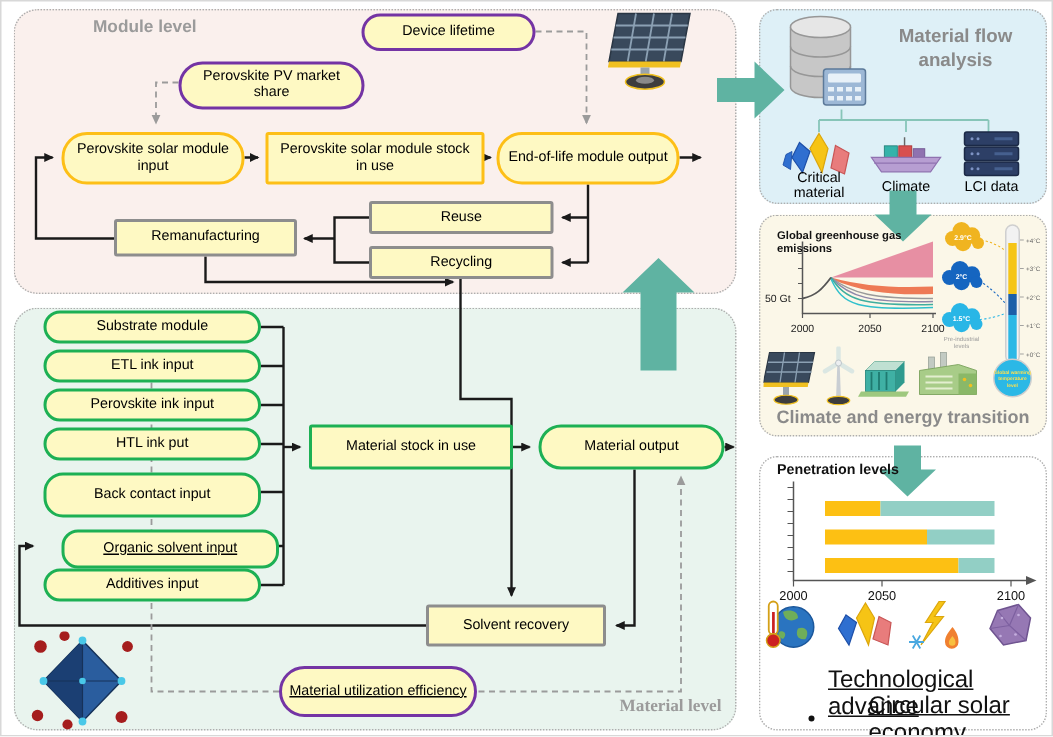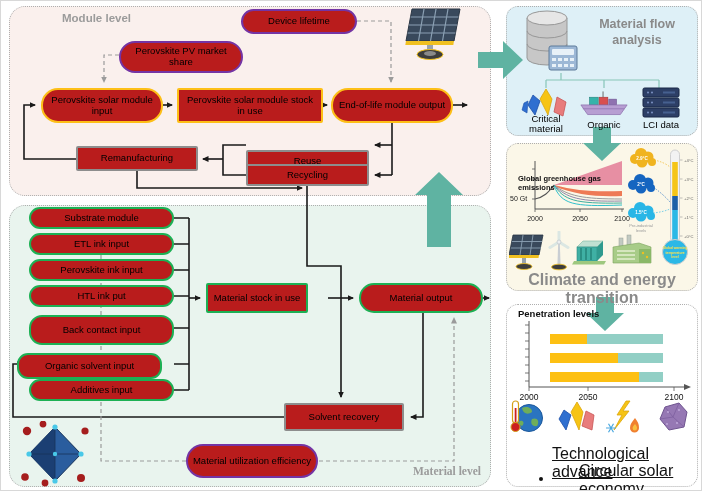--- a/index.html
+++ b/index.html
@@ -1,20 +1,20 @@
 <!DOCTYPE html>
 <html><head>
 <meta charset="utf-8">
 <style>
   html,body{margin:0;padding:0;background:#fff;font-family:"Liberation Sans",sans-serif;}
   #root{position:relative;width:702px;height:491px;background:#fff;border:1px solid #d8d8d8;box-sizing:border-box;overflow:hidden;}
   .panel{position:absolute;border:1.6px dotted #aeaeae;box-sizing:border-box;}
   .plabel{position:absolute;font-weight:bold;font-size:11.5px;color:#9b9b9b;}
   .box{position:absolute;display:flex;align-items:center;justify-content:center;text-align:center;
-       background:#b91c1c;font-size:9.5px;line-height:1.12;color:#000;box-sizing:border-box;padding:1px 3px;}
+       background:#fef9c3;font-size:9.5px;line-height:1.12;color:#000;box-sizing:border-box;padding:1px 3px;}
   .pill{border-radius:17px;}
   .rrect{border-radius:2px;}
   .b-yellow{border:2.5px solid #fdbf17;}
   .b-green{border:2.5px solid #1db054;}
   .b-purple{border:2.5px solid #7434a4;}
   .b-gray{border:2.5px solid #8d8d8d;}
   .abs{position:absolute;}
   svg{display:block;}
   .iconlabel{position:absolute;font-size:9.5px;line-height:1.08;color:#000;text-align:center;}
   .gtitle{position:absolute;font-weight:bold;color:#8a8a8a;text-align:center;}
@@ -80,45 +80,45 @@
   </svg>
 
   <div class="plabel" style="left:18px;top:11px;padding-left:43px;">Module level</div>
   <div class="plabel" style="left:330px;top:464px;width:150px;text-align:right;font-family:Liberation Serif, serif;">Material level</div>
 
   <div class="box pill b-purple" style="left:240px;top:8px;width:116px;height:25px;">Device lifetime</div>
   <div class="box pill b-purple" style="left:118px;top:40px;width:124px;height:32px;">Perovskite PV market share</div>
   <div class="box pill b-yellow" style="left:40px;top:87px;width:122px;height:35px;">Perovskite solar module input</div>
   <div class="box rrect b-yellow" style="left:176px;top:87px;width:146px;height:35px;">Perovskite solar module stock in use</div>
   <div class="box pill b-yellow" style="left:330px;top:87px;width:122px;height:35px;">End-of-life module output</div>
-  <div class="box rrect b-gray" style="left:245px;top:133px;width:123px;height:22px;margin-top:16px;">Reuse</div>
+  <div class="box rrect b-gray" style="left:245px;top:133px;width:123px;height:22px;">Reuse</div>
   <div class="box rrect b-gray" style="left:245px;top:163px;width:123px;height:22px;">Recycling</div>
   <div class="box rrect b-gray" style="left:75px;top:145px;width:122px;height:25px;">Remanufacturing</div>
 
   <svg class="abs" style="left:403px;top:6px;" width="62" height="54" viewBox="0 0 62 54">
     <polygon points="8,2 56,2 50,34 2,34" fill="#39495c" stroke="#2a3644" stroke-width="1"></polygon>
     <path d="M6.5,10 H54.5 M5,18 H53 M3.5,26 H51.5 M20,2 L14.5,34 M32,2 L26.5,34 M44,2 L38.5,34" stroke="#8ba0b3" stroke-width="1.2" fill="none"></path>
     <polygon points="2,34 50,34 49.3,38 1.3,38" fill="#f0c020"></polygon>
     <rect x="23" y="38" width="6" height="8" fill="#9aa4ac"></rect>
     <ellipse cx="26" cy="47.5" rx="13" ry="5" fill="#3d3d3d" stroke="#f0c020" stroke-width="1"></ellipse>
     <ellipse cx="26" cy="46.5" rx="6" ry="2.4" fill="#8a8a8a"></ellipse>
   </svg>
 
   <div class="box pill b-green" style="left:28px;top:206px;width:145px;height:22px;border-radius:11px;">Substrate module</div>
   <div class="box pill b-green" style="left:28px;top:232px;width:145px;height:22px;border-radius:11px;">ETL ink input</div>
   <div class="box pill b-green" style="left:28px;top:258px;width:145px;height:22px;border-radius:11px;">Perovskite ink input</div>
   <div class="box pill b-green" style="left:28px;top:284px;width:145px;height:22px;border-radius:11px;">HTL ink put</div>
   <div class="box pill b-green" style="left:28px;top:314px;width:145px;height:30px;border-radius:13px;">Back contact input</div>
-  <div class="box pill b-green" style="left:16px;top:352px;width:145px;height:26px;border-radius:11px;">Organic solvent input</div>
+  <div class="box pill b-green" style="left:40px;top:352px;width:145px;height:26px;border-radius:11px;text-decoration:underline;">Organic solvent input</div>
   <div class="box pill b-green" style="left:28px;top:378px;width:145px;height:22px;border-radius:11px;">Additives input</div>
 
-  <div class="box rrect b-green" style="left:205px;top:282px;width:102px;height:30px;">Material stock in use</div>
+  <div class="box rrect b-green" style="left:205px;top:282px;width:136px;height:30px;">Material stock in use</div>
   <div class="box rrect b-gray" style="left:283px;top:402px;width:120px;height:28px;">Solvent recovery</div>
   <div class="box pill b-green" style="left:358px;top:282px;width:124px;height:30px;">Material output</div>
-  <div class="box pill b-purple" style="left:185px;top:443px;width:132px;height:34px;">Material utilization efficiency</div>
+  <div class="box pill b-purple" style="left:185px;top:443px;width:132px;height:34px;text-decoration:underline;">Material utilization efficiency</div>
 
   <svg class="abs" style="left:18px;top:420px;" width="72" height="66" viewBox="0 0 72 66">
     <polygon points="36,6 62,33 36,60 10,33" fill="#2a5d9e" stroke="#163259" stroke-width="1"></polygon>
     <polygon points="36,6 36,60 10,33" fill="#1b3f73"></polygon>
     <path d="M10,33 H62 M36,6 V60" stroke="#163259" stroke-width="0.8"></path>
     <circle cx="36" cy="6" r="2.6" fill="#49c8e8"></circle>
       <circle cx="10" cy="33" r="2.6" fill="#49c8e8"></circle>
     <circle cx="62" cy="33" r="2.6" fill="#49c8e8"></circle>
       <circle cx="36" cy="60" r="2.6" fill="#49c8e8"></circle>
     <circle cx="36" cy="33" r="2.2" fill="#49c8e8"></circle>
@@ -159,21 +159,21 @@
   <div class="iconlabel" style="left:514px;top:113px;width:62px;">Critical material</div>
 
   <svg class="abs" style="left:577px;top:88px;" width="52" height="28" viewBox="0 0 54 28">
     <path d="M26,2 V8" stroke="#666" stroke-width="1"></path>
     <rect x="12" y="8" width="9" height="8" fill="#35b3aa" stroke="#23807a" stroke-width="0.6"></rect>
     <rect x="22" y="8" width="9" height="8" fill="#d84f4f" stroke="#a83232" stroke-width="0.6"></rect>
     <rect x="32" y="10" width="8" height="6" fill="#8f72b0" stroke="#6d5390" stroke-width="0.6"></rect>
     <path d="M3,16 H51 L44,26 H10 Z" fill="#b79ed2" stroke="#8f72b0" stroke-width="0.8"></path>
     <path d="M5,20 H48" stroke="#8f72b0" stroke-width="0.8"></path>
   </svg>
-  <div class="iconlabel" style="left:577px;top:119px;width:52px;">Organic</div>
+  <div class="iconlabel" style="left:577px;top:119px;width:52px;">Climate</div>
 
   <svg class="abs" style="left:638px;top:86px;" width="44" height="32" viewBox="0 0 44 32">
     <rect x="4" y="1" width="36" height="9" rx="1.5" fill="#2d3f66" stroke="#1b2946"></rect>
     <rect x="4" y="11" width="36" height="9" rx="1.5" fill="#2d3f66" stroke="#1b2946"></rect>
     <rect x="4" y="21" width="36" height="9" rx="1.5" fill="#2d3f66" stroke="#1b2946"></rect>
     <circle cx="9" cy="5.5" r="1" fill="#7d93c4"></circle>
       <circle cx="13" cy="5.5" r="1" fill="#7d93c4"></circle>
       <rect x="24" y="4.5" width="12" height="2" fill="#46608f"></rect>
     <circle cx="9" cy="15.5" r="1" fill="#7d93c4"></circle>
       <circle cx="13" cy="15.5" r="1" fill="#7d93c4"></circle>
@@ -193,21 +193,21 @@
     <path d="M48,36 C62,47 76,50 116,50" stroke="#9a9a9a" stroke-width="1" fill="none"></path>
     <path d="M48,36 C60,49 74,53 116,52" stroke="#8e88aa" stroke-width="1" fill="none"></path>
     <path d="M48,36 C58,51 68,55 116,54" stroke="#3fae9e" stroke-width="1" fill="none"></path>
     <path d="M48,37 C56,55 66,58 116,56" stroke="#30c0cc" stroke-width="1" fill="none"></path>
     <path d="M29,50 C38,48 42,44 48,36" stroke="#555" stroke-width="1.2" fill="none"></path>
     <text x="4" y="52" font-size="7" fill="#222">50 Gt</text>
     <text x="29" y="72" font-size="7" fill="#222" text-anchor="middle">2000</text>
     <text x="74" y="72" font-size="7" fill="#222" text-anchor="middle">2050</text>
     <text x="116" y="72" font-size="7" fill="#222" text-anchor="middle">2100</text>
   </svg>
-  <div style="position:absolute;left:517px;top:151px;width:92px;font-size:7.5px;font-weight:bold;color:#111;line-height:1.2;margin-top:22px;">Global greenhouse gas emissions</div>
+  <div style="position:absolute;left:517px;top:151px;width:92px;font-size:7.5px;font-weight:bold;color:#111;line-height:1.2;">Global greenhouse gas emissions</div>
 
   <svg class="abs" style="left:626px;top:145px;" width="72" height="125" viewBox="0 0 72 125">
     <g>
       <g fill="#f0b420">
         <circle cx="8" cy="13" r="5"></circle>
           <circle cx="14" cy="8" r="6"></circle>
           <circle cx="21" cy="11" r="5.5"></circle>
           <circle cx="15" cy="16" r="5.5"></circle>
           <circle cx="25" cy="16" r="4"></circle>
       </g>
@@ -278,21 +278,21 @@
     <g>
       <rect x="110" y="7" width="4" height="9" fill="#c2cac2" stroke="#97a097" stroke-width="0.5"></rect>
       <rect x="118" y="4" width="4" height="12" fill="#c2cac2" stroke="#97a097" stroke-width="0.5"></rect>
       <polygon points="104,16 130,12 142,16 142,32 104,32" fill="#a8cc88" stroke="#7ba35c" stroke-width="0.6"></polygon>
       <rect x="130" y="18" width="12" height="14" fill="#8ab868"></rect>
       <path d="M108,20 H126 M108,24 H126 M108,28 H126" stroke="#e3eecf" stroke-width="1.4"></path>
       <circle cx="134" cy="22" r="1.2" fill="#f0c020"></circle>
         <circle cx="138" cy="26" r="1.2" fill="#f0c020"></circle>
     </g>
   </svg>
-  <div class="gtitle" style="left:505px;top:270px;width:192px;font-size:16px;">Climate and energy transition</div>
+  <div class="gtitle" style="left:505px;top:270px;width:192px;font-size:12px;">Climate and energy transition</div>
 
   <div style="position:absolute;left:517px;top:307px;font-size:9.5px;font-weight:bold;color:#111;">Penetration levels</div>
   <svg class="abs" style="left:511px;top:314px;" width="186" height="88" viewBox="0 0 186 88">
     <path d="M17,6 V72 H172" stroke="#555" stroke-width="1" fill="none"></path>
     <polygon points="172,69 179,72 172,75" fill="#555"></polygon>
     <path d="M13,10 H17 M13,18 H17 M13,26 H17 M13,34 H17 M13,42 H17 M13,50 H17 M13,58 H17 M13,66 H17" stroke="#555" stroke-width="0.8"></path>
     <path d="M17,72 V76 M76,72 V76 M162,72 V76" stroke="#555" stroke-width="0.8"></path>
     <rect x="38" y="19" width="37" height="10" fill="#fdc013"></rect>
     <rect x="75" y="19" width="76" height="10" fill="#92cfc5"></rect>
     <rect x="38" y="38" width="68" height="10" fill="#fdc013"></rect>

